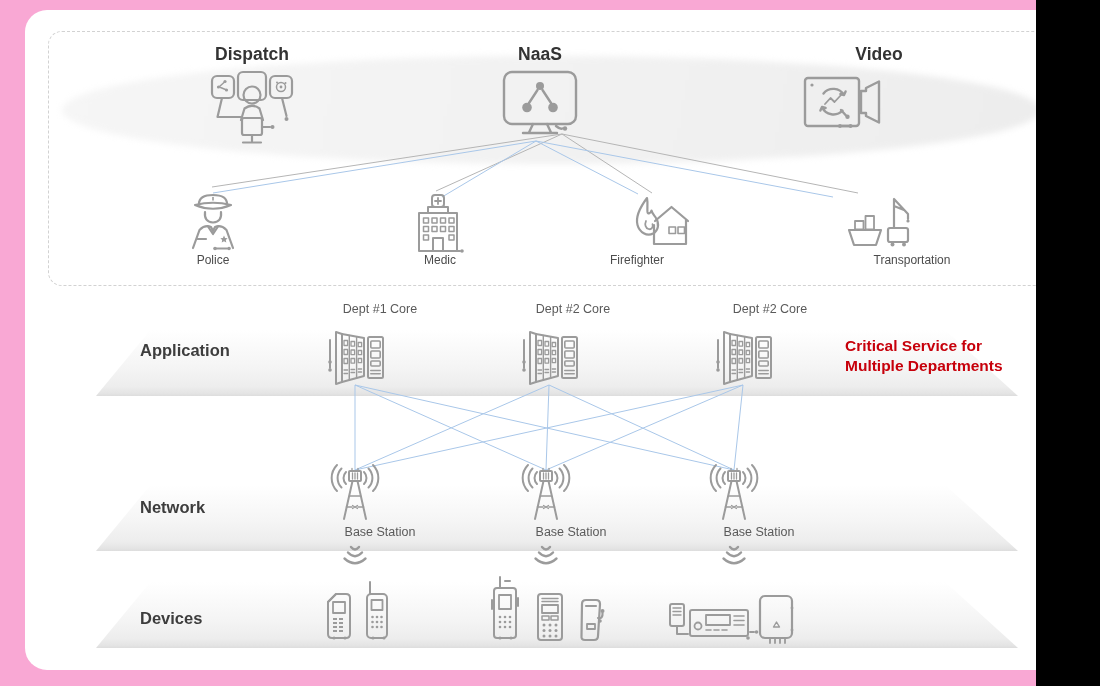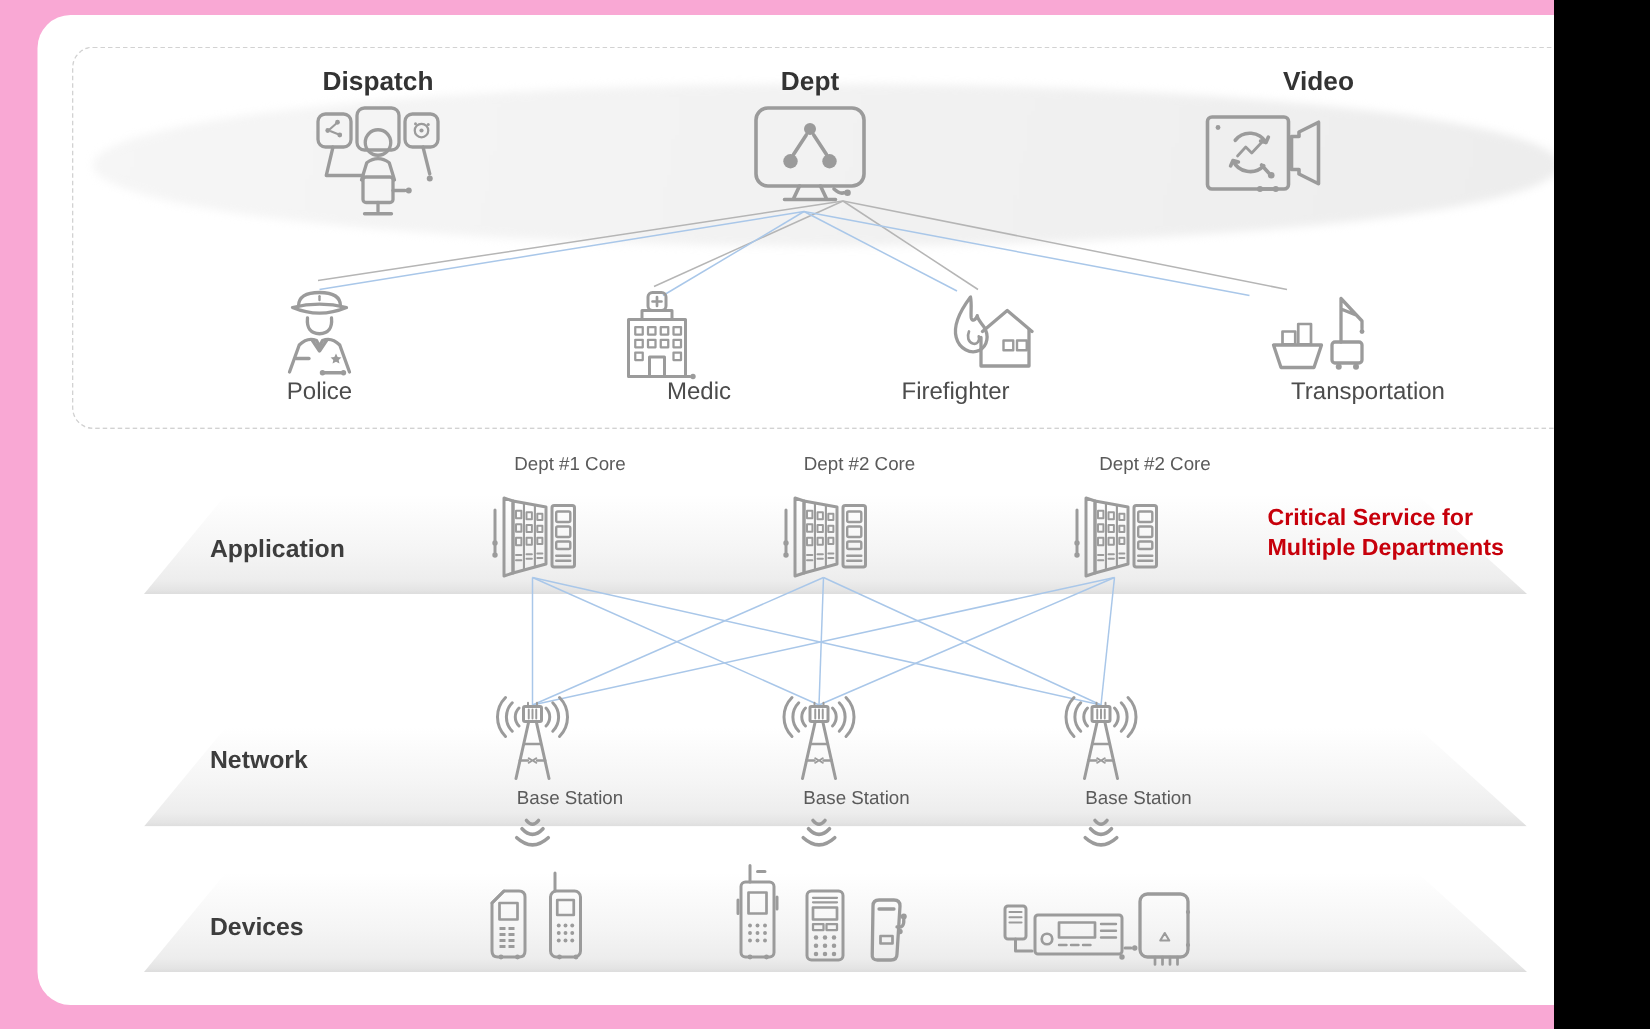--- a/index.html
+++ b/index.html
@@ -5,21 +5,21 @@
   html,body{margin:0;padding:0;background:#000;}
   #stage{position:relative;width:1036px;height:686px;background:#f9a8d4;overflow:hidden;
          font-family:"Liberation Sans","DejaVu Sans",sans-serif;}
   .abs{position:absolute;}
   .card{left:25px;top:10px;width:1048px;height:660px;background:#fff;border-radius:22px;}
   .panel{left:48px;top:31px;width:1002px;height:253px;border:1.5px dashed #d2d2d2;border-radius:14px;}
   .ellipse{left:62px;top:56px;width:978px;height:108px;border-radius:50%;
            background:linear-gradient(100deg,#f6f6f6 0%,#f1f1f1 60%,#ededed 100%);
            filter:blur(3px);}
   .svc-title{top:44px;transform:translateX(-50%);font-size:17.5px;font-weight:700;color:#333;white-space:nowrap;}
-  .dept-label{top:253px;transform:translateX(-50%);font-size:16px;color:#4c4c4c;white-space:nowrap;}
+  .dept-label{top:253px;transform:translateX(-50%);font-size:12px;color:#4c4c4c;white-space:nowrap;}
   .layer-label{left:140px;font-size:16.5px;font-weight:700;color:#3d3d3d;white-space:nowrap;}
   .small-label{transform:translateX(-50%);font-size:12.5px;color:#5a5a5a;white-space:nowrap;margin-left:25px;}
   .note{font-size:15.5px;font-weight:700;color:#c7000b;line-height:19.5px;white-space:nowrap;}
   .band{left:96px;width:922px;height:66px;
         background:linear-gradient(180deg,#ffffff 0%,#f5f5f5 55%,#ededed 86%,#e4e4e4 96%,#dddddd 100%);
         clip-path:polygon(5.9% 0,92.1% 0,100% 100%,0 100%);}
   svg{display:block;overflow:visible;}
   .lines{left:0;top:0;pointer-events:none;}
   .z1{z-index:1}.z2{z-index:2}.z3{z-index:3}
 </style>
@@ -56,21 +56,21 @@
       <line x1="549" y1="385" x2="355" y2="470"></line>
       <line x1="549" y1="385" x2="546" y2="470"></line>
       <line x1="549" y1="385" x2="734" y2="470"></line>
       <line x1="743" y1="385" x2="355" y2="470"></line>
       <line x1="743" y1="385" x2="546" y2="470"></line>
       <line x1="743" y1="385" x2="734" y2="470"></line>
     </g>
   </svg>
 
   <div class="abs svc-title z3" style="left:252px">Dispatch</div>
-  <div class="abs svc-title z3" style="left:540px">Dept</div>
+  <div class="abs svc-title z3" style="left:540px">NaaS</div>
   <div class="abs svc-title z3" style="left:879px">Video</div>
 
   <svg class="abs z3" style="left:210px;top:70px" width="84" height="78" viewBox="0 0 84 78">
     <g fill="none" stroke="#9b9b9b" stroke-width="2.2" stroke-linecap="round" stroke-linejoin="round">
       <rect x="2" y="6" width="22" height="22" rx="5"></rect>
       <rect x="60" y="6" width="22" height="22" rx="5"></rect>
       <rect x="28" y="2" width="28" height="28" rx="5"></rect>
       <path d="M9.5,16.5 L14,12.5 M10.5,17.5 L15.5,19.5" stroke-width="1.4"></path>
       <circle cx="71" cy="17" r="4.5" stroke-width="1.5"></circle>
       <path d="M12,28 L7.5,47 M7.5,47 H32"></path>
@@ -161,21 +161,21 @@
         <rect x="38" y="33.5" width="5" height="5" stroke-width="1.5"></rect>
       <rect x="12.5" y="42" width="5" height="5" stroke-width="1.5"></rect>
         <rect x="38" y="42" width="5" height="5" stroke-width="1.5"></rect>
       <rect x="22" y="45" width="10" height="13"></rect>
       <path d="M46,58 H49"></path>
     </g>
     <g fill="#9b9b9b">
         <circle cx="51" cy="58" r="1.8"></circle>
       </g>
   </svg>
-  <div class="abs dept-label z3" style="left:466px">Medic</div>
+  <div class="abs dept-label z3" style="left:440px">Medic</div>
 
   <svg class="abs z3" style="left:630px;top:194px" width="64" height="58" viewBox="0 0 64 58">
     <g fill="none" stroke="#9b9b9b" stroke-width="2.2" stroke-linecap="round" stroke-linejoin="round">
       <path d="M25,27 L41.5,13 L58,27"></path>
       <path d="M56,26 V50 H24 V31"></path>
       <rect x="39" y="33" width="6.5" height="6.5" stroke-width="1.6"></rect>
       <rect x="48" y="33" width="6.5" height="6.5" stroke-width="1.6"></rect>
       <path d="M17,4 C11,12 5,22 7.5,31 C9.5,38.5 17,42.5 23,39.5 C28.5,36.5 29.5,29.5 26,24 C24.5,21.5 22,19.5 21.5,16.5 C20.5,19.5 18,20.5 17.5,18 C17,15 18,9 17,4 Z"></path>
       <path d="M16,27 C14.5,30.5 15.5,34 18.5,35 C21.5,36 23.5,33 22.5,30.2" stroke-width="1.8"></path>
     </g>
@@ -191,21 +191,21 @@
       <rect x="18.5" y="22" width="8.5" height="13.5" stroke-width="1.8"></rect>
     </g>
     <g fill="#9b9b9b">
       <circle cx="61" cy="27" r="1.6"></circle>
         <circle cx="45.5" cy="50.5" r="2"></circle>
         <circle cx="57" cy="50.5" r="2"></circle>
     </g>
   </svg>
   <div class="abs dept-label z3" style="left:912px">Transportation</div>
 
-  <div class="abs layer-label z3" style="top:357px">Application</div>
+  <div class="abs layer-label z3" style="top:341px">Application</div>
   <div class="abs small-label z3" style="left:355px;top:302px">Dept #1 Core</div>
   <div class="abs small-label z3" style="left:548px;top:302px">Dept #2 Core</div>
   <div class="abs small-label z3" style="left:745px;top:302px">Dept #2 Core</div>
 
   <svg class="abs z3" style="left:324px;top:328px" width="62" height="58" viewBox="0 0 62 58">
       <use href="#core-ic"></use>
     </svg>
   <svg class="abs z3" style="left:518px;top:328px" width="62" height="58" viewBox="0 0 62 58">
       <use href="#core-ic"></use>
     </svg>

